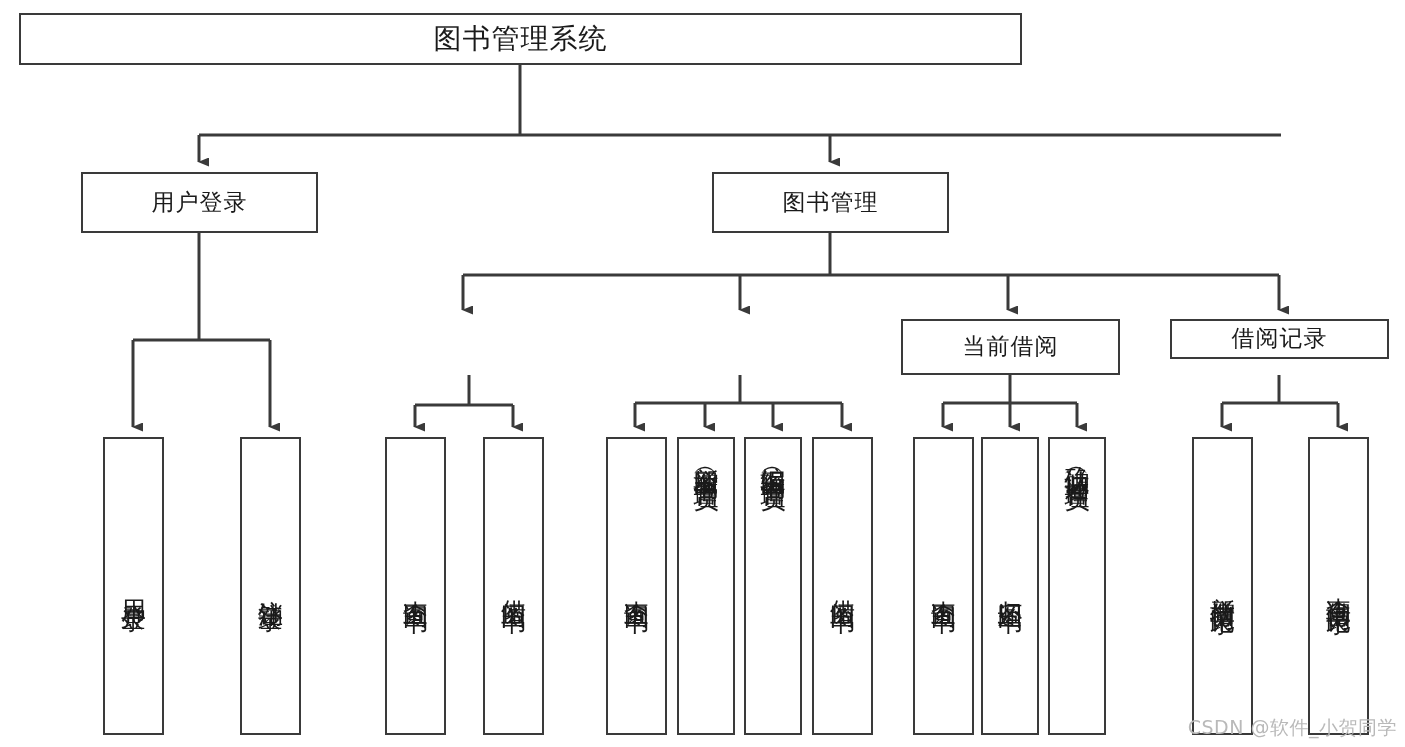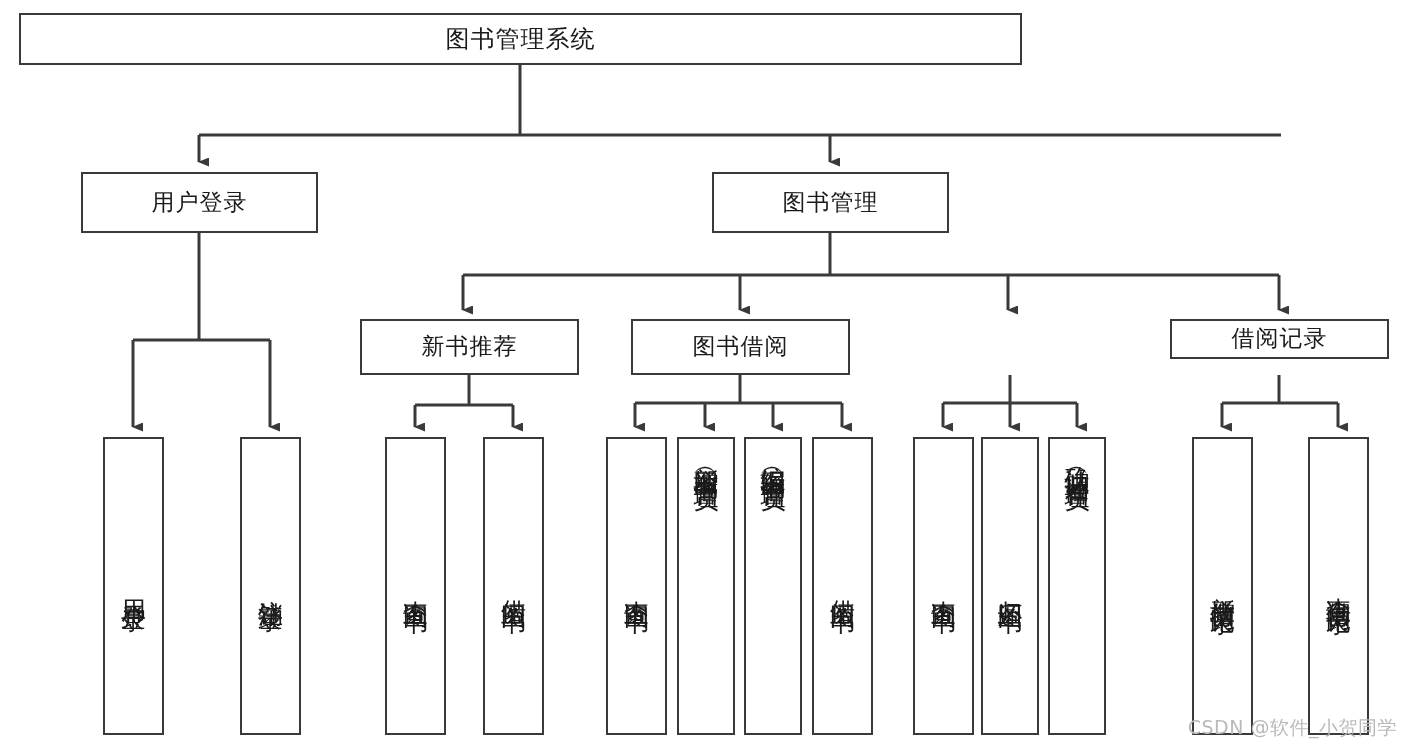--- a/index.html
+++ b/index.html
@@ -42,21 +42,21 @@
     text-align: center;
     line-height: 1.18;
     white-space: nowrap;
   }
   
   .node.horiz .node-label {
     font-size: 23px;
     letter-spacing: 1px;
   }
   .node.root .node-label {
-    font-size: 24px;
+    font-size: 28px;
   }
   
   .node.vert {
     align-items: flex-start;
     padding-top: 8px;
   }
   .node.vert .node-label {
     writing-mode: vertical-rl;
     text-orientation: upright;
     font-size: 25px;
@@ -141,28 +141,25 @@
   </div>
 
   <div class="node horiz" style="left:81px; top:172px; width:237px; height:61px;">
     <span class="node-label">用户登录</span>
   </div>
 
   <div class="node horiz" style="left:712px; top:172px; width:237px; height:61px;">
     <span class="node-label">图书管理</span>
   </div>
 
-  <div class="node horiz" style="left:360px; top:319px; width:219px; height:56px;">
-    <span class="node-label">新书推荐</span>
-  </div>
-
-  <div class="node horiz" style="left:631px; top:319px; width:219px; height:56px;">
-    <span class="node-label">图书借阅</span>
-  </div>
-
+
+
+  <div class="node horiz" style="left:901px; top:319px; width:219px; height:56px;">
+    <span class="node-label">当前借阅</span>
+  </div>
 
   <div class="node horiz" style="left:1170px; top:319px; width:219px; height:40px;">
     <span class="node-label">借阅记录</span>
   </div>
 
   <div class="node vert centered" style="left:103px; top:437px; width:61px; height:298px;">
     <span class="node-label">用户登录</span>
   </div>
 
   <div class="node vert centered" style="left:240px; top:437px; width:61px; height:298px;">

